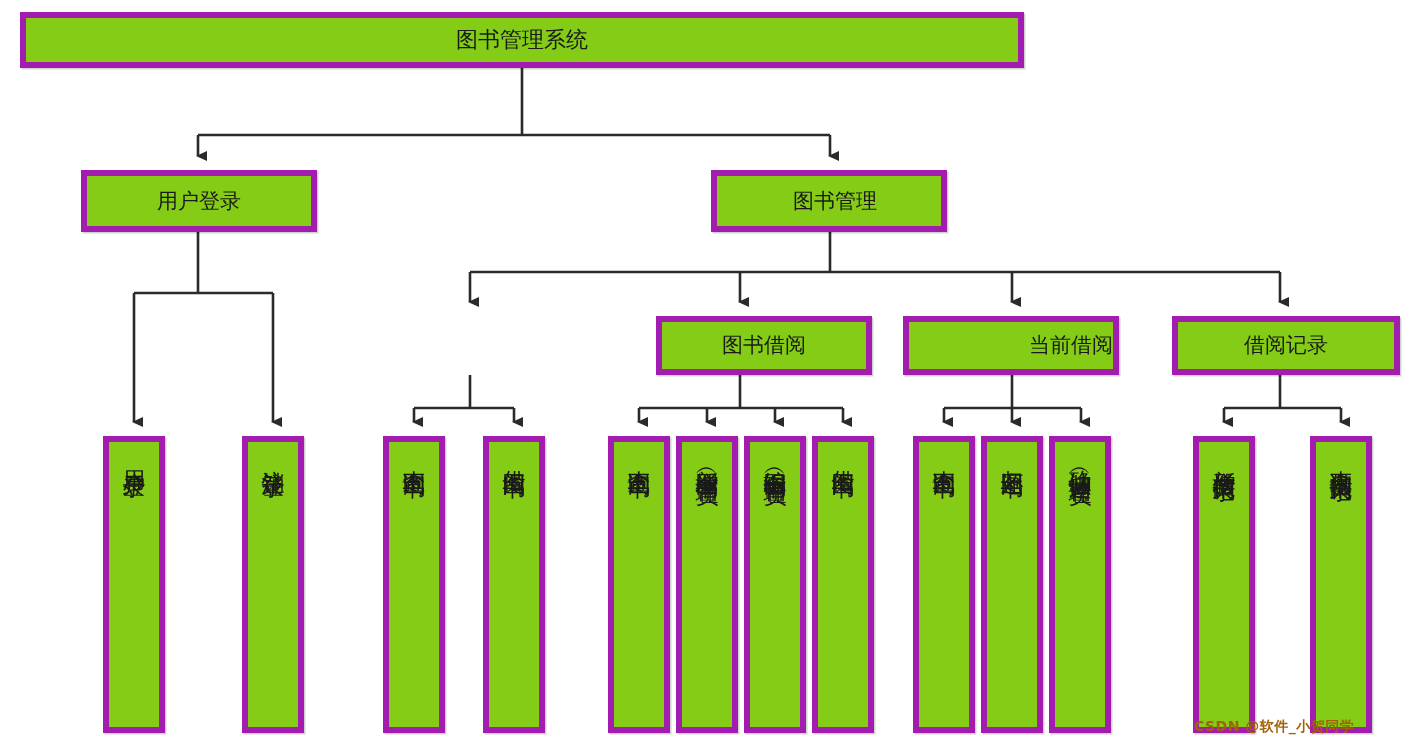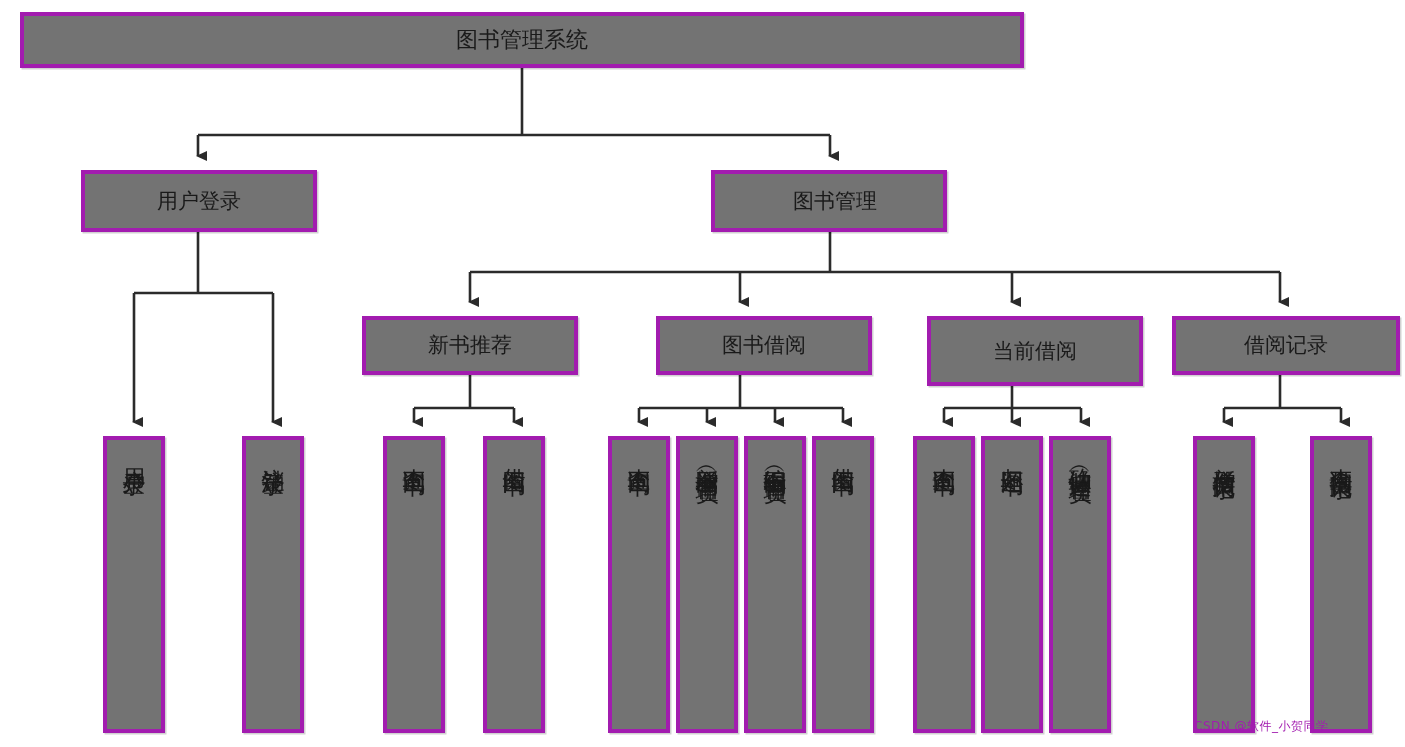--- a/index.html
+++ b/index.html
@@ -22,22 +22,22 @@
     position: absolute;
     left: 0;
     top: 0;
     width: 1405px;
     height: 747px;
     pointer-events: none;
   }
   .node {
     position: absolute;
     box-sizing: border-box;
-    background: #737373;
-    border: 4px solid #a21caf;
+    background: #84cc16;
+    border: 6px solid #a21caf;
     display: flex;
     align-items: center;
     justify-content: center;
     color: #1a1a1a;
     box-shadow: 1.5px 1.5px 0 rgba(0,0,0,0.18);
   }
   .node .lbl {
     display: block;
     text-align: center;
     line-height: 1.15;
@@ -55,24 +55,25 @@
   }
   .node.vert .lbl {
     writing-mode: vertical-rl;
     text-orientation: upright;
     font-size: 23px;
     letter-spacing: 2px;
     line-height: 1;
   }
   .watermark {
     position: absolute;
-    font-size: 12px;
-    color: #a21caf;
+    font-size: 14px;
+    color: #a16207;
     white-space: nowrap;
     letter-spacing: 0.5px;
+    font-weight: bold;
   }
 </style>
 </head>
 <body>
 
 <div id="canvas">
 
   <svg class="edges" viewBox="0 0 1405 747">
     <defs>
       <marker id="arr" markerWidth="12" markerHeight="12" refX="5" refY="9" orient="auto" markerUnits="userSpaceOnUse">
@@ -127,27 +128,24 @@
     <span class="lbl">图书管理系统</span>
   </div>
 
   <div class="node horiz" style="left:81px; top:170px; width:236px; height:62px;">
     <span class="lbl">用户登录</span>
   </div>
   <div class="node horiz" style="left:711px; top:170px; width:236px; height:62px;padding-left:12px;">
     <span class="lbl">图书管理</span>
   </div>
 
-  <div class="node horiz" style="left:362px; top:316px; width:216px; height:59px;">
-    <span class="lbl">新书推荐</span>
-  </div>
   <div class="node horiz" style="left:656px; top:316px; width:216px; height:59px;">
     <span class="lbl">图书借阅</span>
   </div>
-  <div class="node horiz" style="left:927px; top:316px; width:216px; height:70px;">
+  <div class="node horiz" style="left:903px; top:316px; width:216px; height:59px;justify-content:flex-end;">
     <span class="lbl">当前借阅</span>
   </div>
   <div class="node horiz" style="left:1172px; top:316px; width:228px; height:59px;">
     <span class="lbl">借阅记录</span>
   </div>
 
   <div class="node vert" style="left:103px; top:436px; width:62px; height:297px;">
     <span class="lbl">用户登录</span>
   </div>
   <div class="node vert" style="left:242px; top:436px; width:62px; height:297px;">

